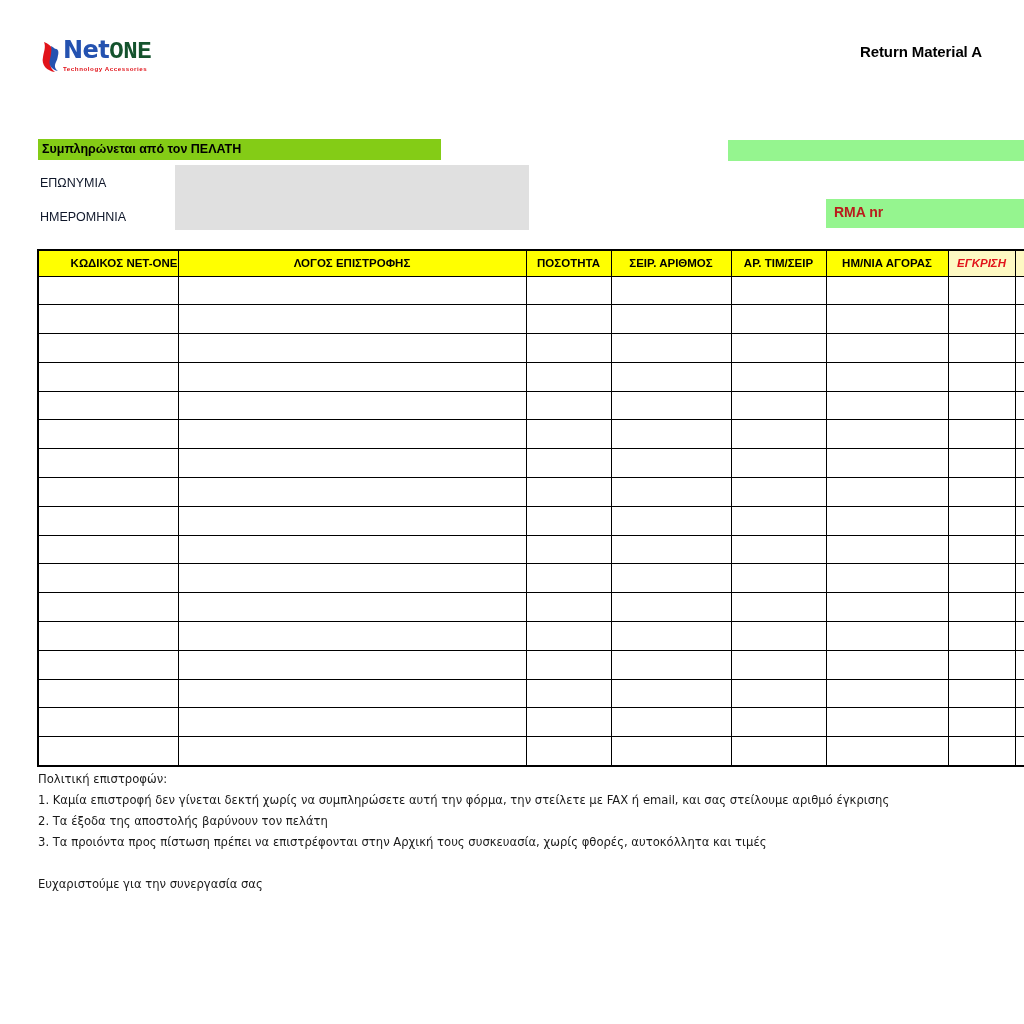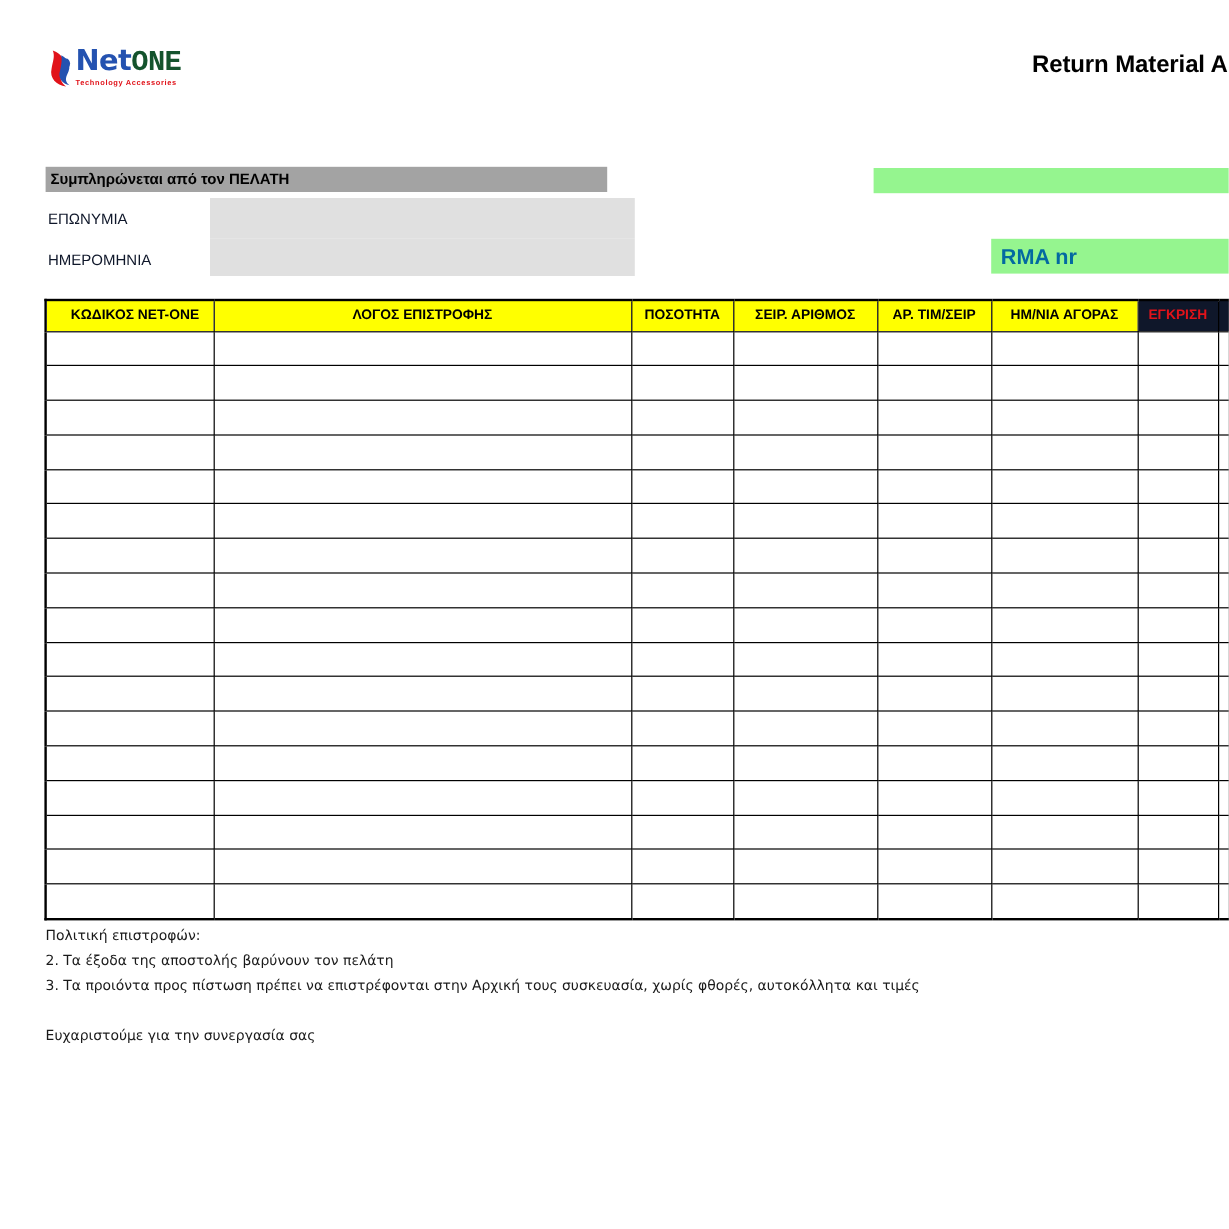--- a/index.html
+++ b/index.html
@@ -58,34 +58,34 @@
     white-space: nowrap;
   }
 
   
   #doc-title {
     position: absolute;
     left: 860px;
     top: 43px;
     font-family: "Liberation Sans", sans-serif;
     font-weight: bold;
-    font-size: 20px;
+    font-size: 15px;
     color: #000000;
     white-space: nowrap;
     letter-spacing: -0.1px;
   }
 
   
   #customer-band {
     position: absolute;
     left: 38px;
     top: 139px;
-    width: 468px;
+    width: 403px;
     height: 21px;
-    background: #a3a3a3;
+    background: #84cc16;
   }
   #customer-band-label {
     position: absolute;
     left: 4px;
     top: 3px;
     font-size: 12.5px;
     font-weight: bold;
     color: #000000;
     white-space: nowrap;
   }
@@ -119,23 +119,23 @@
     left: 826px;
     top: 199px;
     width: 198px;
     height: 29px;
     background: #95f58f;
   }
   #rma-label {
     position: absolute;
     left: 8px;
     top: 5px;
-    font-size: 18px;
-    font-weight: bold;
-    color: #0369a1;
+    font-size: 14px;
+    font-weight: bold;
+    color: #b91c1c;
     white-space: nowrap;
   }
 
   
   #grid {
     position: absolute;
     left: 37px;
     top: 249px;
     width: 987px;
     border-collapse: collapse;
@@ -151,26 +151,27 @@
     background: #ffff00;
     font-size: 11.5px;
     font-weight: bold;
     color: #000000;
     height: 26px;
     white-space: nowrap;
     text-align: center;
     overflow: hidden;
   }
   #grid thead th.hdr-left {
-    text-align: left;
+    text-align: right;
     padding-left: 20px;
   }
   #grid thead th.hdr-approve {
-    background: #0f172a;
+    background: #fef9c3;
     color: #e1131a;
+    font-style: italic;
   }
   #grid tbody td {
     background: #ffffff;
   }
   #grid .outer-l { border-left: 2px solid #000000; }
   #grid .outer-r { border-right: 2px solid #000000; }
   #grid thead th { border-top: 2px solid #000000; }
   #grid tbody tr:last-child td { border-bottom: 2px solid #000000; }
 
   
@@ -415,19 +416,20 @@
           <td></td>
           <td></td>
           <td></td>
           <td class="outer-r"></td>
         </tr>
       </tbody>
   </table>
 
   <div id="policy">
     <div class="policy-line">Πολιτική επιστροφών:</div>
+    <div class="policy-line">1. Καμία επιστροφή δεν γίνεται δεκτή χωρίς να συμπληρώσετε αυτή την φόρμα, την στείλετε με FAX ή email, και σας στείλουμε αριθμό έγκρισης</div>
     <div class="policy-line">2. Τα έξοδα της αποστολής βαρύνουν τον πελάτη</div>
     <div class="policy-line">3. Τα προιόντα προς πίστωση πρέπει να επιστρέφονται στην Αρχική τους συσκευασία, χωρίς φθορές, αυτοκόλλητα και τιμές</div>
     <div class="policy-gap"></div>
     <div class="policy-line">Ευχαριστούμε για την συνεργασία σας</div>
   </div>
 
 </div>
 
 </body></html>

